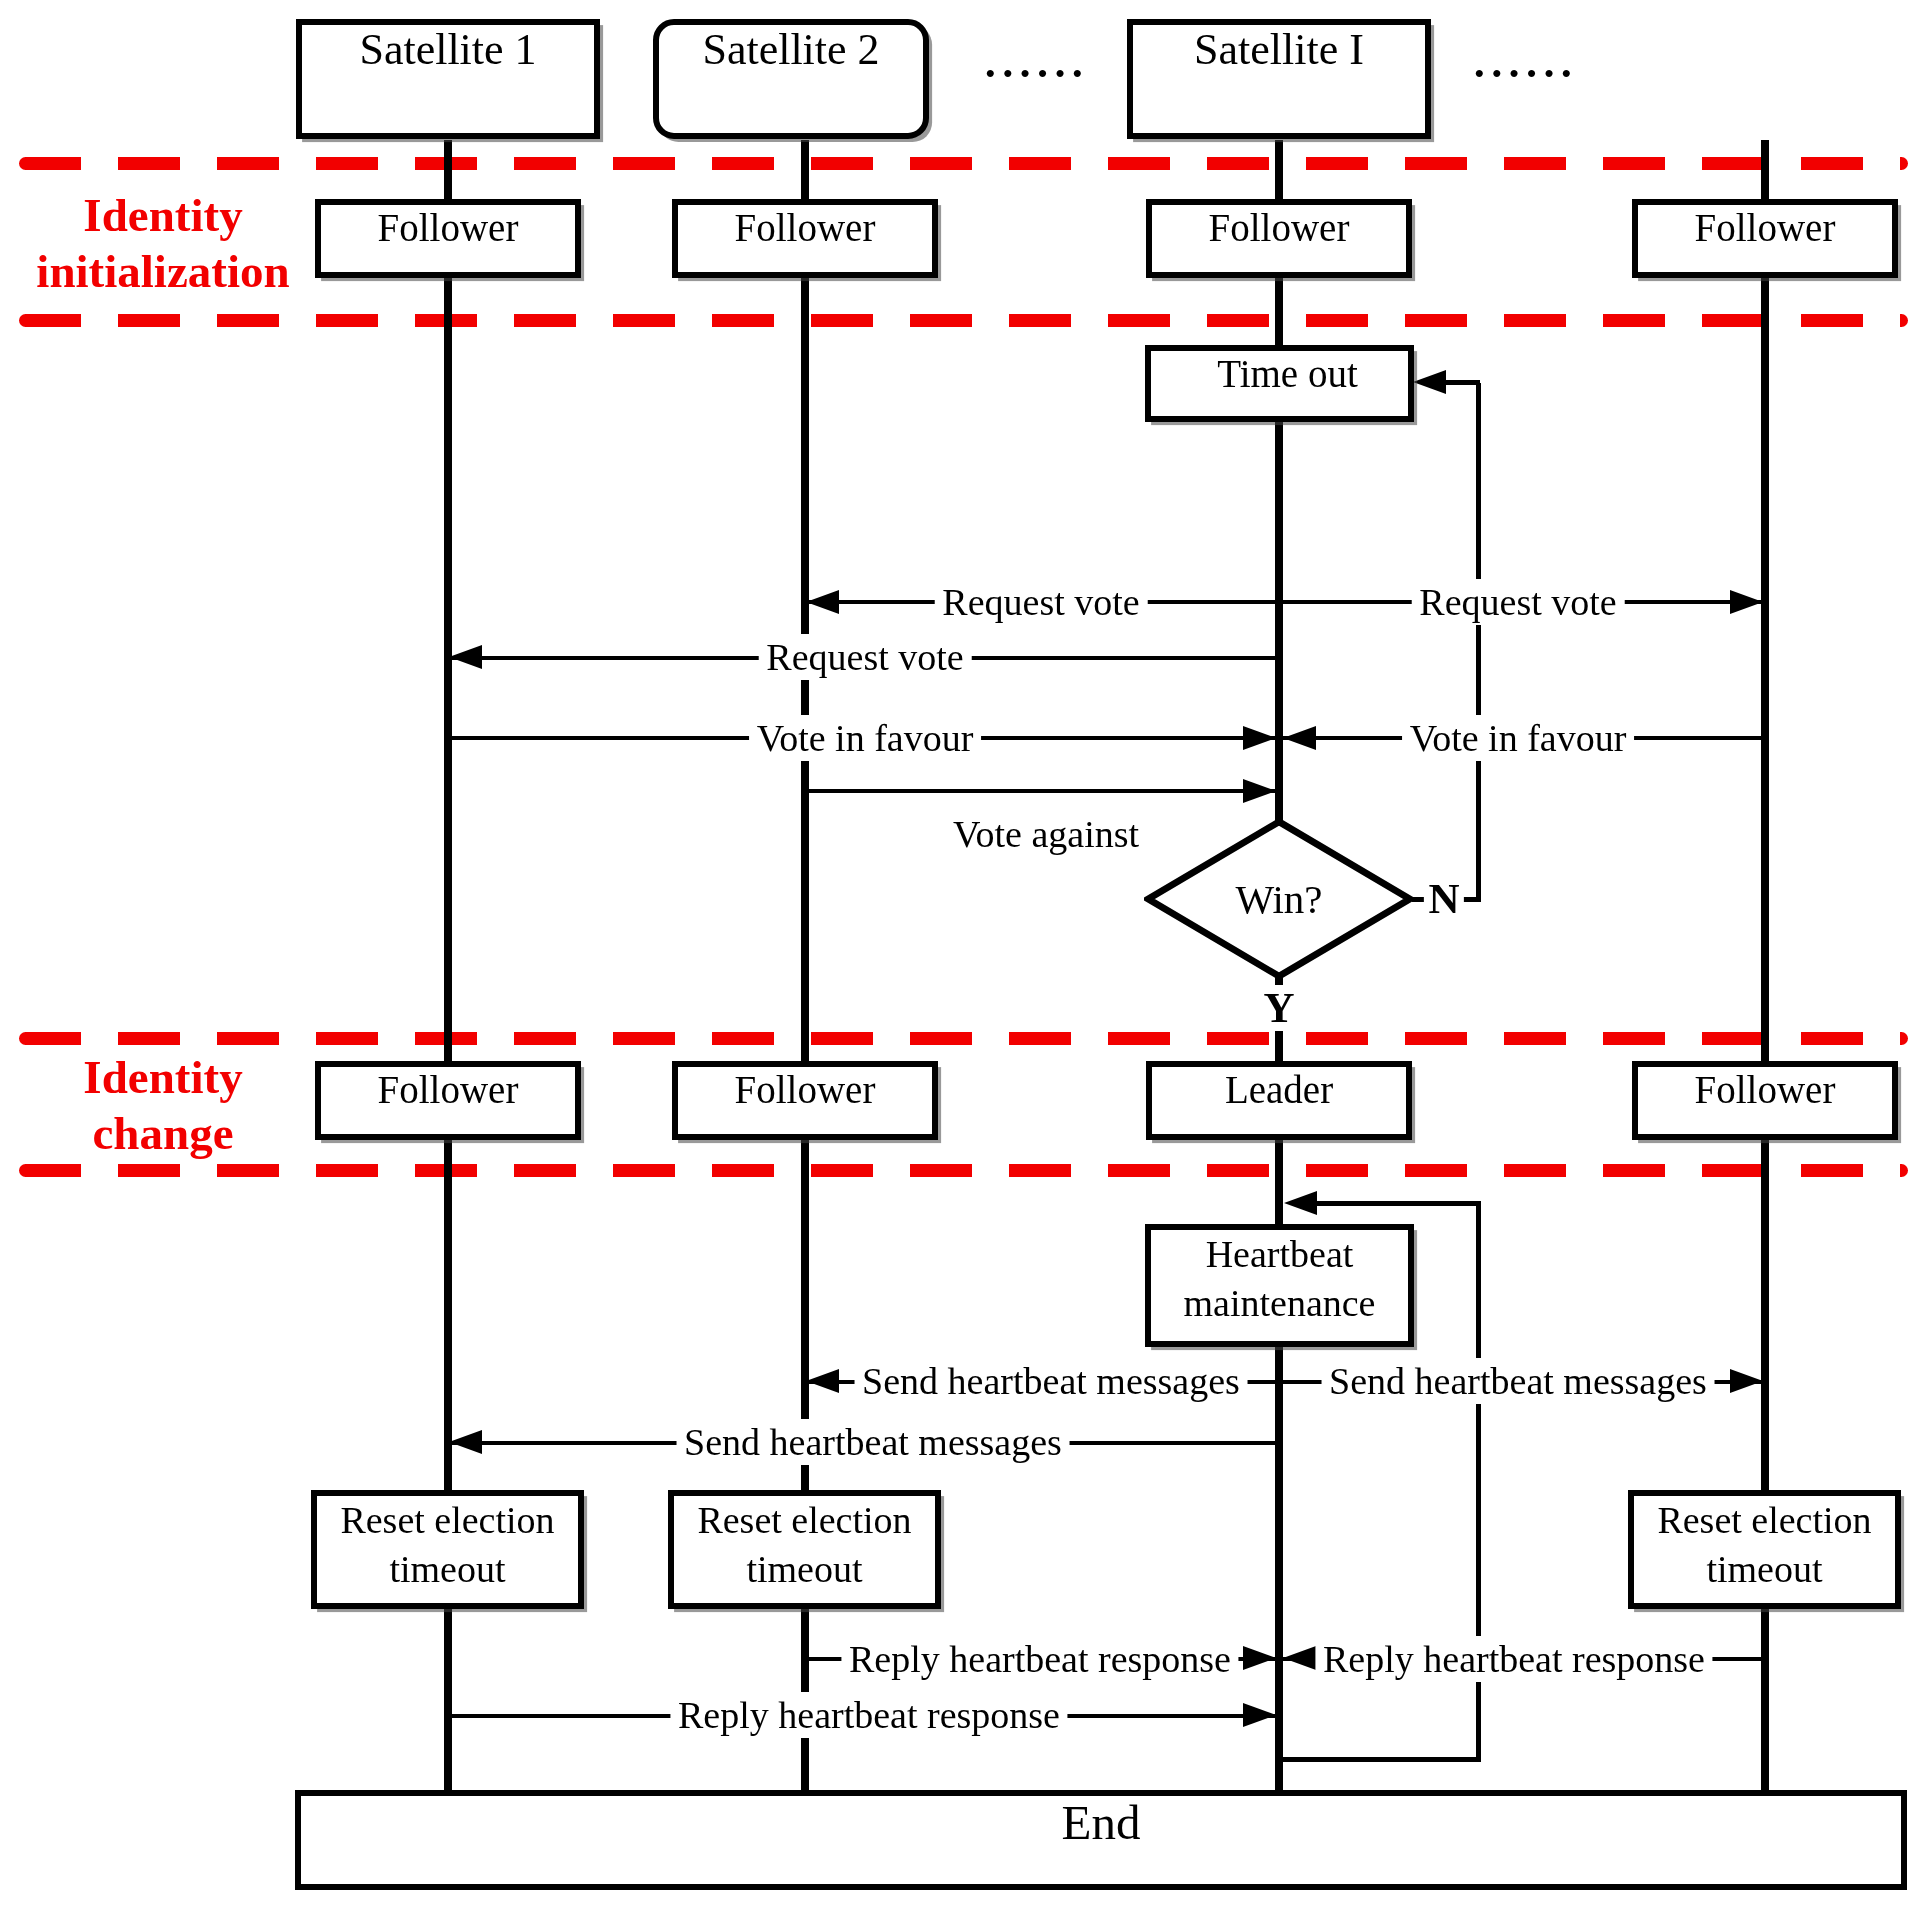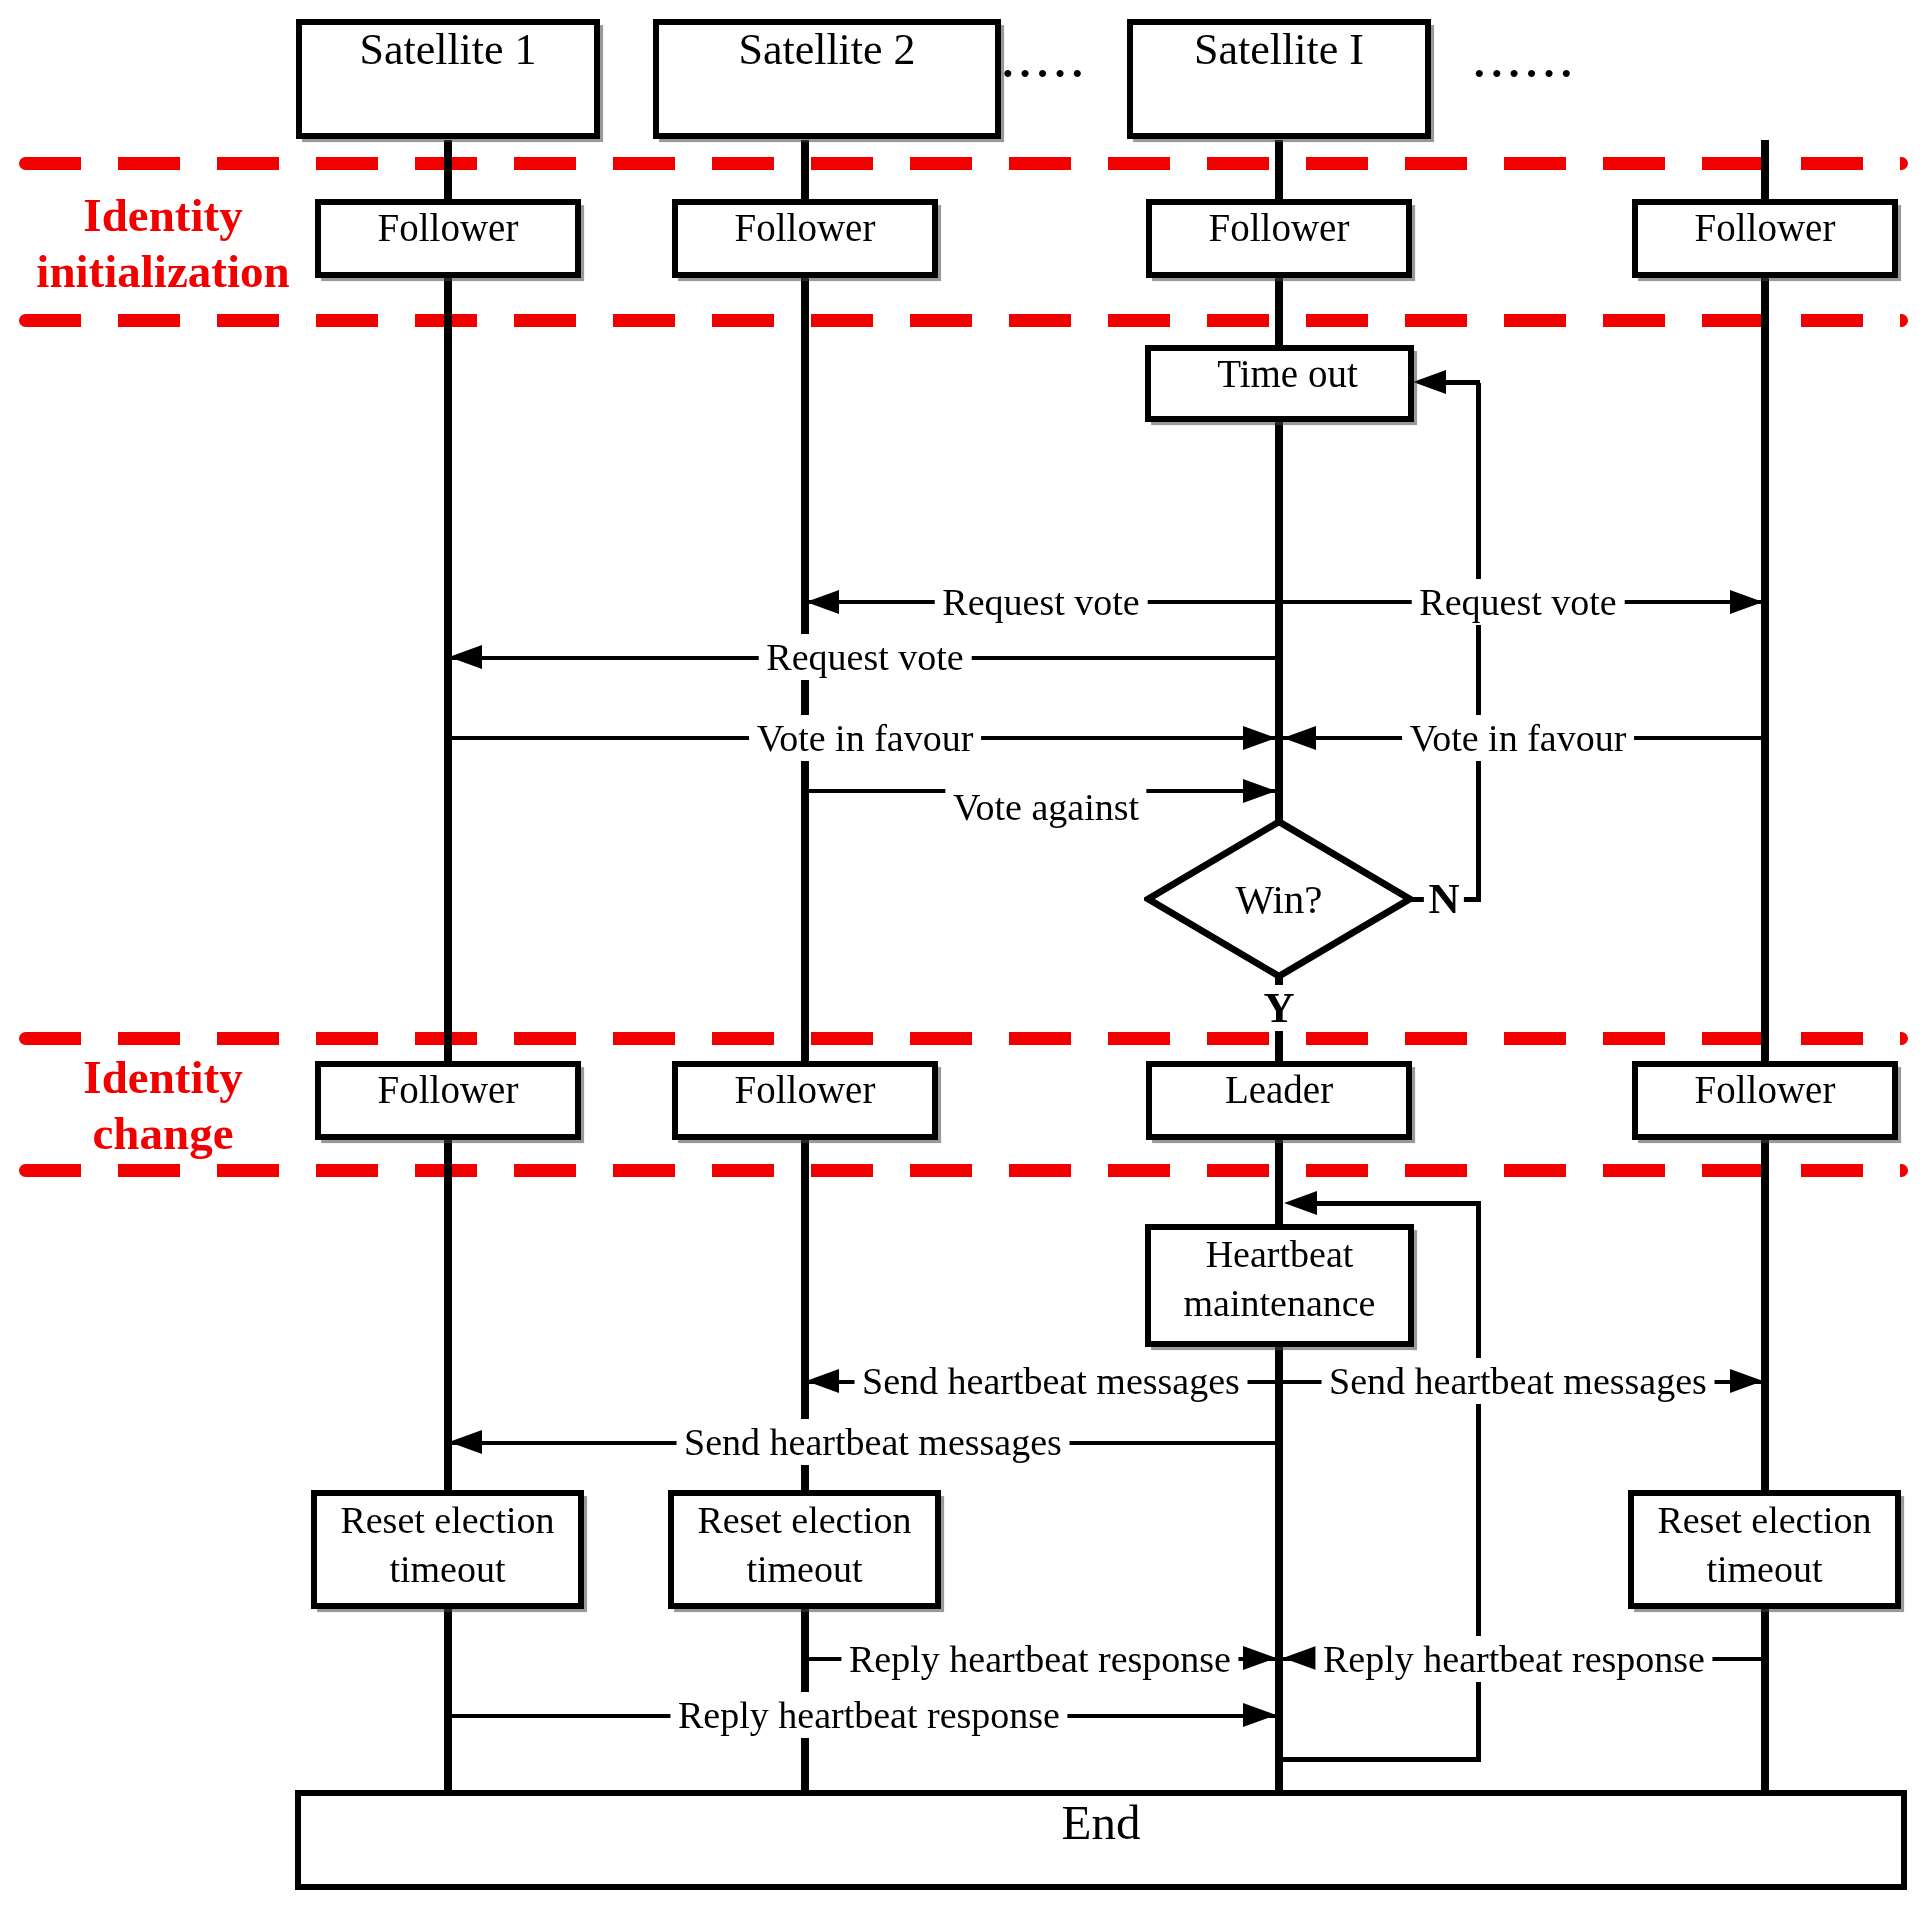--- a/index.html
+++ b/index.html
@@ -107,21 +107,21 @@
 
   <div class="mline" style="left:1279px;top:1657px;width:486px;"></div>
   <div class="ah ah-l" style="left:1283px;top:1646px;"></div>
 
   <div class="mline" style="left:448px;top:1714px;width:831px;"></div>
   <div class="ah ah-r" style="left:1243px;top:1703px;"></div>
 
   <div class="box" style="left:296px;top:19px;width:304px;height:120px;">
     <div class="t58">Satellite 1</div>
   </div>
-  <div class="box" style="left:653px;top:19px;width:348px;height:120px;">
+  <div class="box" style="left:653px;top:19px;width:276px;height:120px;border-radius:21px;">
     <div class="t58">Satellite 2</div>
   </div>
   <div class="box" style="left:1127px;top:19px;width:304px;height:120px;">
     <div class="t58">Satellite I</div>
   </div>
 
   <div class="dots" style="left:1038px;top:74px;">••••••</div>
   <div class="dots" style="left:1527px;top:74px;">••••••</div>
 
   <div class="box b8" style="left:315px;top:199px;width:266px;height:79px;">
@@ -139,21 +139,21 @@
 
   <div class="box b8" style="left:1145px;top:345px;width:269px;height:77px;padding-left:16px;">
     <div class="t52">Time out</div>
   </div>
 
   <div class="mlabel" style="left:1041px;top:602px;">Request vote</div>
   <div class="mlabel" style="left:1518px;top:602px;">Request vote</div>
   <div class="mlabel" style="left:865px;top:657px;">Request vote</div>
   <div class="mlabel" style="left:865px;top:738px;">Vote in favour</div>
   <div class="mlabel" style="left:1518px;top:738px;">Vote in favour</div>
-  <div class="mlabel" style="left:1046px;top:807px;">Vote against</div>
+  <div class="mlabel" style="left:1046px;top:834px;">Vote against</div>
   <div class="mlabel" style="left:1051px;top:1381px;">Send heartbeat messages</div>
   <div class="mlabel" style="left:1518px;top:1381px;">Send heartbeat messages</div>
   <div class="mlabel" style="left:873px;top:1442px;">Send heartbeat messages</div>
   <div class="mlabel" style="left:1040px;top:1659px;">Reply heartbeat response</div>
   <div class="mlabel" style="left:1514px;top:1659px;">Reply heartbeat response</div>
   <div class="mlabel" style="left:869px;top:1715px;">Reply heartbeat response</div>
 
   <svg class="diamond" style="left:1144px;top:818px;" width="270" height="162" viewBox="0 0 356 214">
     <polygon points="178,5 351,107 178,209 5,107" fill="#ffffff" stroke="#000000" stroke-width="9"></polygon>
   </svg>

